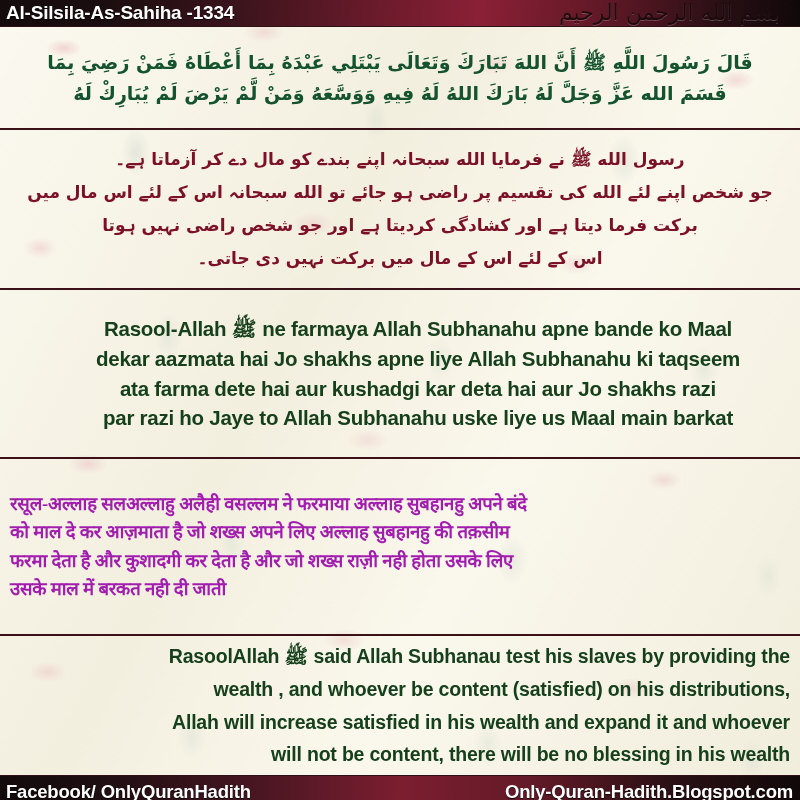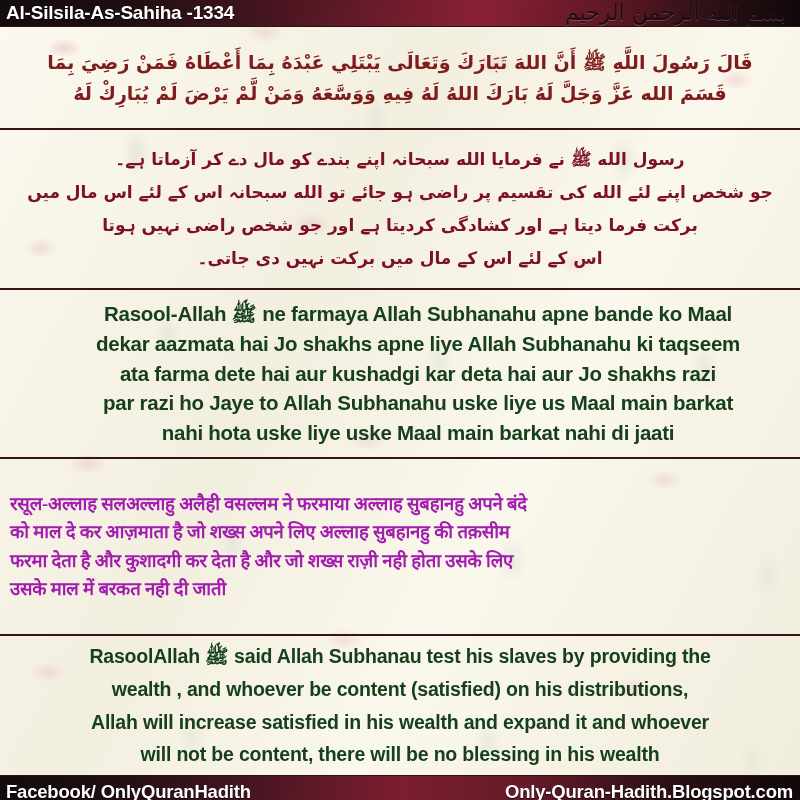--- a/index.html
+++ b/index.html
@@ -73,21 +73,21 @@
     font-size:19px;
     font-weight:bold;
     letter-spacing:-0.2px;
     padding-left:6px;
     white-space:nowrap;
     text-shadow:0 1px 1px rgba(0,0,0,.85);
     z-index:2;
   }
   #bismillah-art {
     position:absolute;
-    right:14px; top:50%;
+    right:20px; top:50%;
     transform:translateY(-50%);
     color:#1b0a0d;
     font-size:22px;
     line-height:1;
     white-space:nowrap;
     opacity:.92;
     text-shadow:0 1px 0 rgba(255,255,255,.22);
     font-family:"DejaVu Sans", sans-serif;
     direction:rtl;
   }
@@ -104,21 +104,21 @@
     height:2px; flex:0 0 2px;
     background:#3a1116;
     width:100%;
   }
 
   
   #section-arabic { flex:0 0 101px; }
   .ar-line {
     direction:rtl;
     text-align:center;
-    color:#7f1d1d;
+    color:#14532d;
     font-family:"DejaVu Sans", "Liberation Serif", serif;
     font-size:19px;
     font-weight:bold;
     line-height:1.62;
     white-space:nowrap;
   }
 
   
   #section-urdu { flex:0 0 158px; gap:4px; }
   .ur-line {
@@ -153,21 +153,21 @@
     font-size:18.5px;
     font-weight:bold;
     line-height:1.52;
     letter-spacing:-0.2px;
     white-space:nowrap;
   }
 
   
   #section-english { flex:1 1 auto; }
   .en-line {
-    text-align:center;
+    text-align:right;
     color:#16401c;
     font-size:19.5px;
     font-weight:bold;
     line-height:1.68;
     letter-spacing:-0.2px;
     white-space:nowrap;
   }
 
   
   #footer {
@@ -218,21 +218,20 @@
     <div class="ur-line c">اس کے لئے اس کے مال میں برکت نہیں دی جاتی۔</div>
   </div>
 
   <div class="divider"></div>
 
   <div id="section-roman" class="section">
     <div class="rm-line">Rasool-Allah ﷺ ne farmaya Allah Subhanahu apne bande ko Maal</div>
     <div class="rm-line">dekar aazmata hai Jo shakhs apne liye Allah Subhanahu ki taqseem</div>
     <div class="rm-line">ata farma dete hai aur kushadgi kar deta hai aur Jo shakhs razi</div>
     <div class="rm-line">par razi ho Jaye to Allah Subhanahu uske liye us Maal main barkat</div>
-    <div class="rm-line">nahi hota uske liye uske Maal main barkat nahi di jaati</div>
   </div>
 
   <div class="divider"></div>
 
   <div id="section-hindi" class="section">
     <div class="hi-line">रसूल-अल्लाह सलअल्लाहु अलैही वसल्लम ने फरमाया अल्लाह सुबहानहु अपने बंदे</div>
     <div class="hi-line">को माल दे कर आज़माता है जो शख्स अपने लिए अल्लाह सुबहानहु की तक़सीम</div>
     <div class="hi-line">फरमा देता है और कुशादगी कर देता है और जो शख्स राज़ी नही होता उसके लिए</div>
     <div class="hi-line">उसके माल में बरकत नही दी जाती</div>
   </div>

